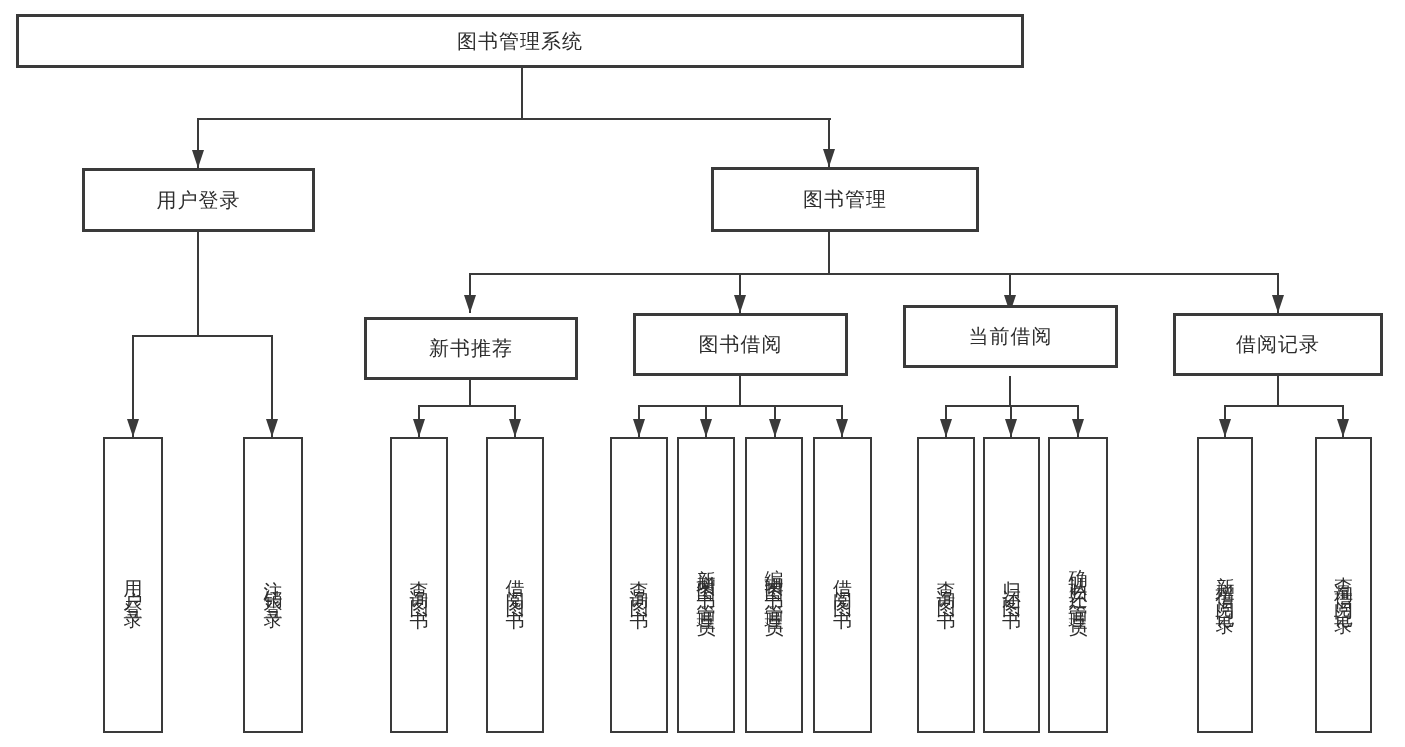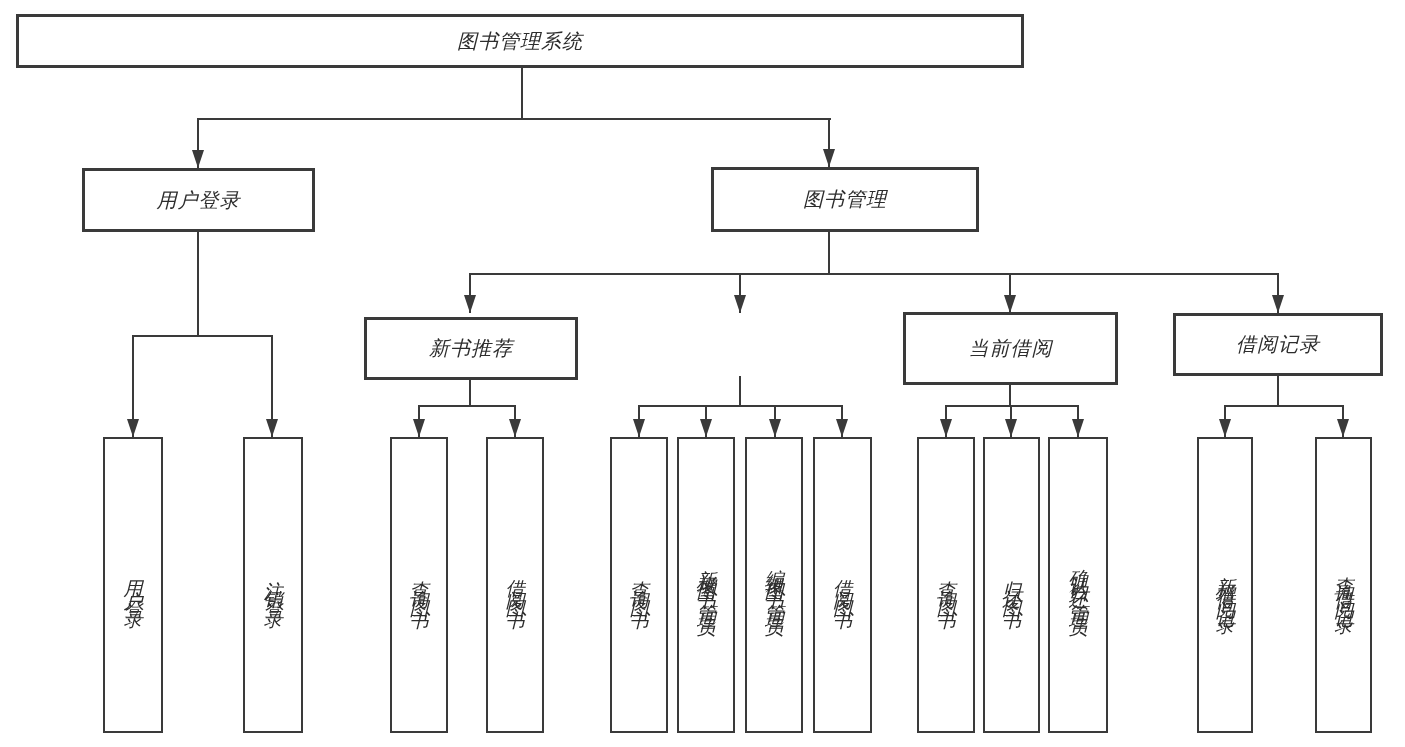--- a/index.html
+++ b/index.html
@@ -10,21 +10,20 @@
   }
   * { margin: 0; padding: 0; box-sizing: border-box; }
   html, body { background: var(--bg); }
   body { font-family: "Liberation Sans", "DejaVu Sans", sans-serif; }
   .stage {
     position: relative;
     width: 1405px;
     height: 747px;
     background: var(--bg);
     overflow: hidden;
-    font-style: italic;
   }
   .hbox {
     position: absolute;
     background: #fff;
     border: 3px solid var(--line);
     display: flex;
     align-items: center;
     justify-content: center;
     font-size: 20px;
     color: var(--text);
@@ -129,21 +128,22 @@
   <div class="arrow" style="left:1072px; top:419px;"></div>
   <div class="arrow" style="left:1219px; top:419px;"></div>
   <div class="arrow" style="left:1337px; top:419px;"></div>
 
   <div class="hbox" style="left:16px; top:14px; width:1008px; height:54px;">图书管理系统</div>
 
   <div class="hbox" style="left:82px; top:168px; width:233px; height:64px;">用户登录</div>
   <div class="hbox" style="left:711px; top:167px; width:268px; height:65px;">图书管理</div>
 
   <div class="hbox" style="left:364px; top:317px; width:214px; height:63px;">新书推荐</div>
-  <div class="hbox" style="left:903px; top:312px; width:215px; height:73px;">当前借阅</div>
+  <div class="hbox" style="left:633px; top:313px; width:215px; height:63px;">图书借阅</div>
+  <div class="hbox" style="left:903px; top:305px; width:215px; height:63px;">当前借阅</div>
   <div class="hbox" style="left:1173px; top:313px; width:210px; height:63px;">借阅记录</div>
 
   <div class="vbox" style="left:103px; top:437px; width:60px; height:296px;">用户登录</div>
   <div class="vbox" style="left:243px; top:437px; width:60px; height:296px;">注销登录</div>
 
   <div class="vbox" style="left:390px; top:437px; width:58px; height:296px;">查询图书</div>
   <div class="vbox" style="left:486px; top:437px; width:58px; height:296px;">借阅图书</div>
 
   <div class="vbox" style="left:610px; top:437px; width:58px; height:296px;">查询图书</div>
   <div class="vbox" style="left:677px; top:437px; width:58px; height:296px; letter-spacing:7px;">新增图书（管理员）</div>

